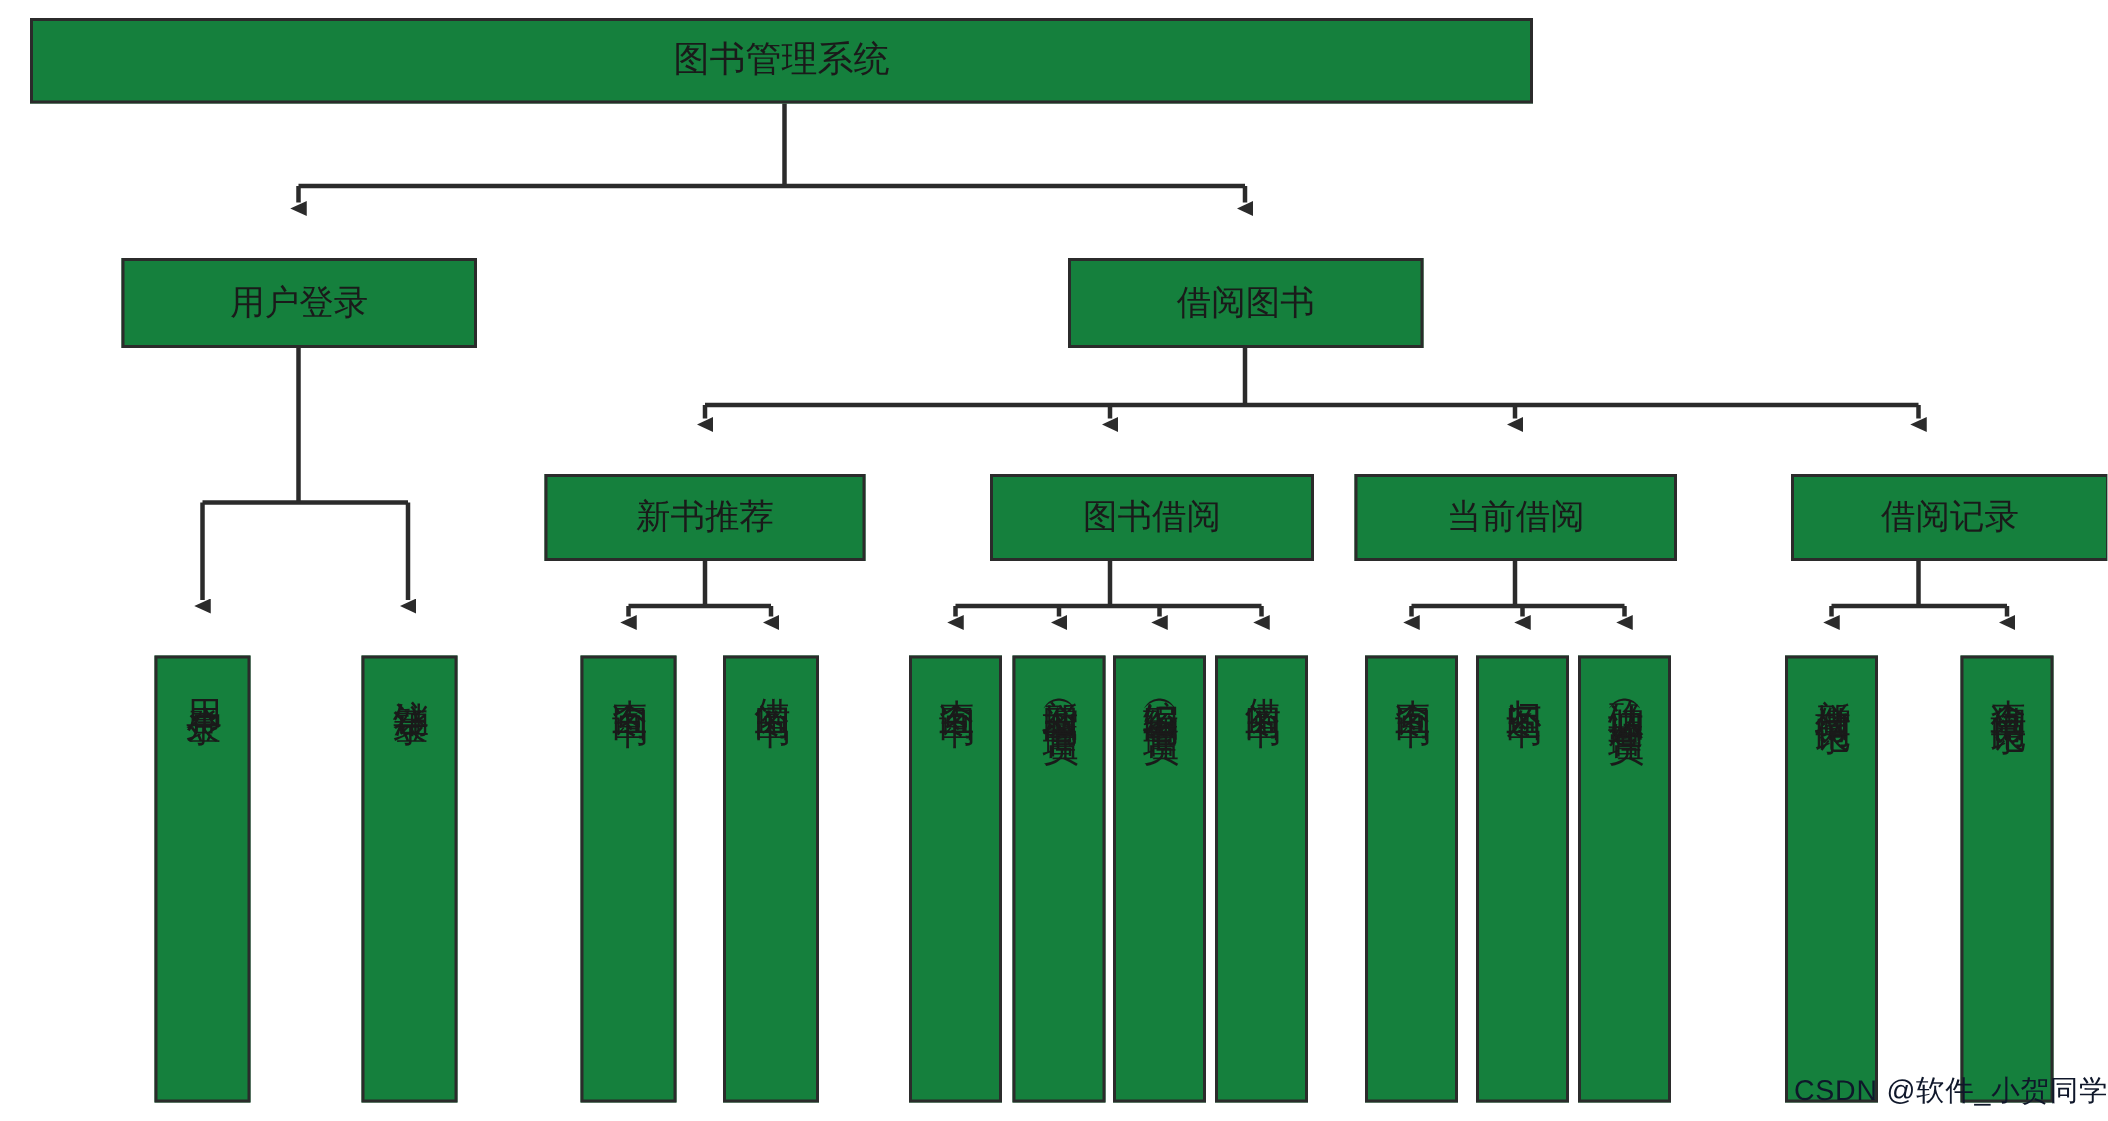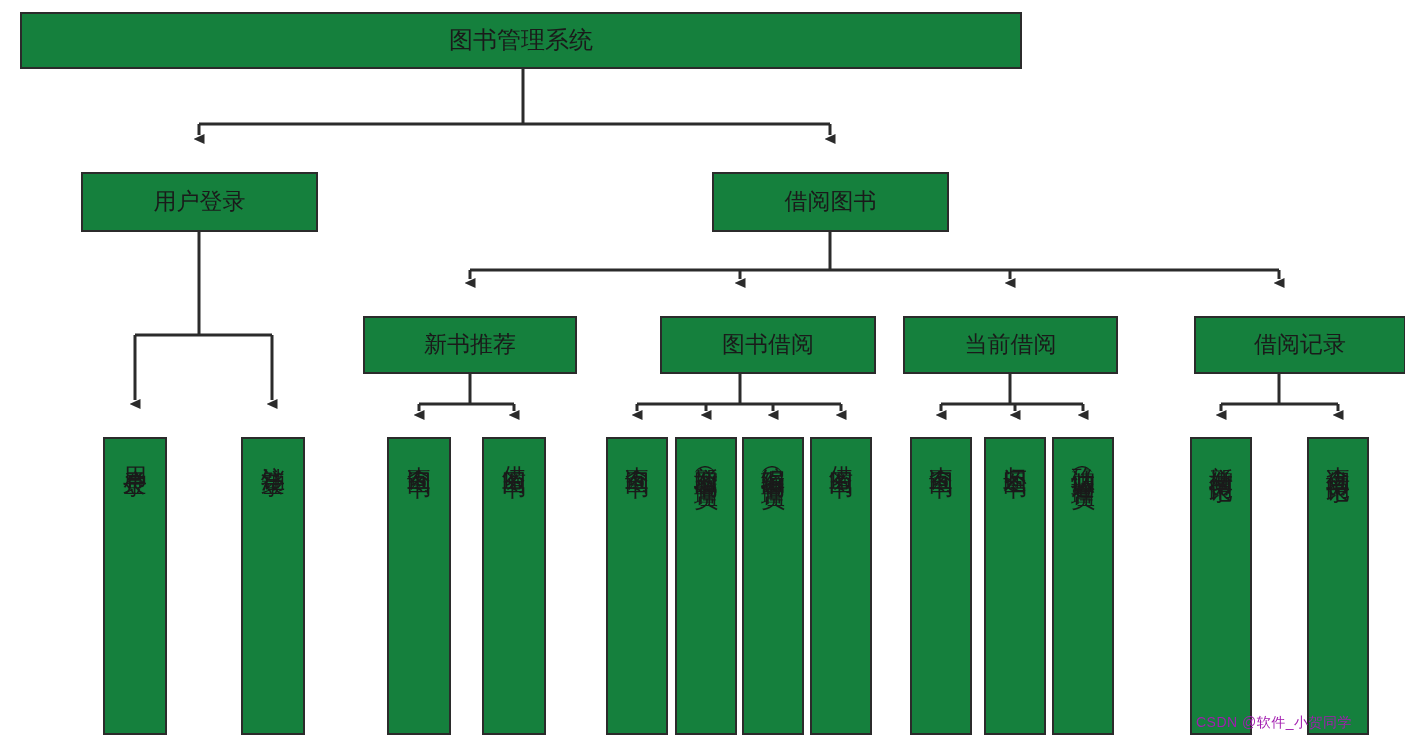--- a/index.html
+++ b/index.html
@@ -54,22 +54,22 @@
   }
   .node.vertical .node-label {
     writing-mode: vertical-rl;
     text-orientation: upright;
     font-size: 24px;
     letter-spacing: 3px;
     line-height: 1;
   }
   .watermark {
     position: absolute;
-    font-size: 14px;
-    color: #a21caf;
+    font-size: 19px;
+    color: #0f172a;
     white-space: nowrap;
     letter-spacing: 0.5px;
   }
 </style>
 </head>
 <body>
 
 <div id="canvas">
 
   <svg id="wires" viewBox="0 0 1405 747" xmlns="http://www.w3.org/2000/svg">

